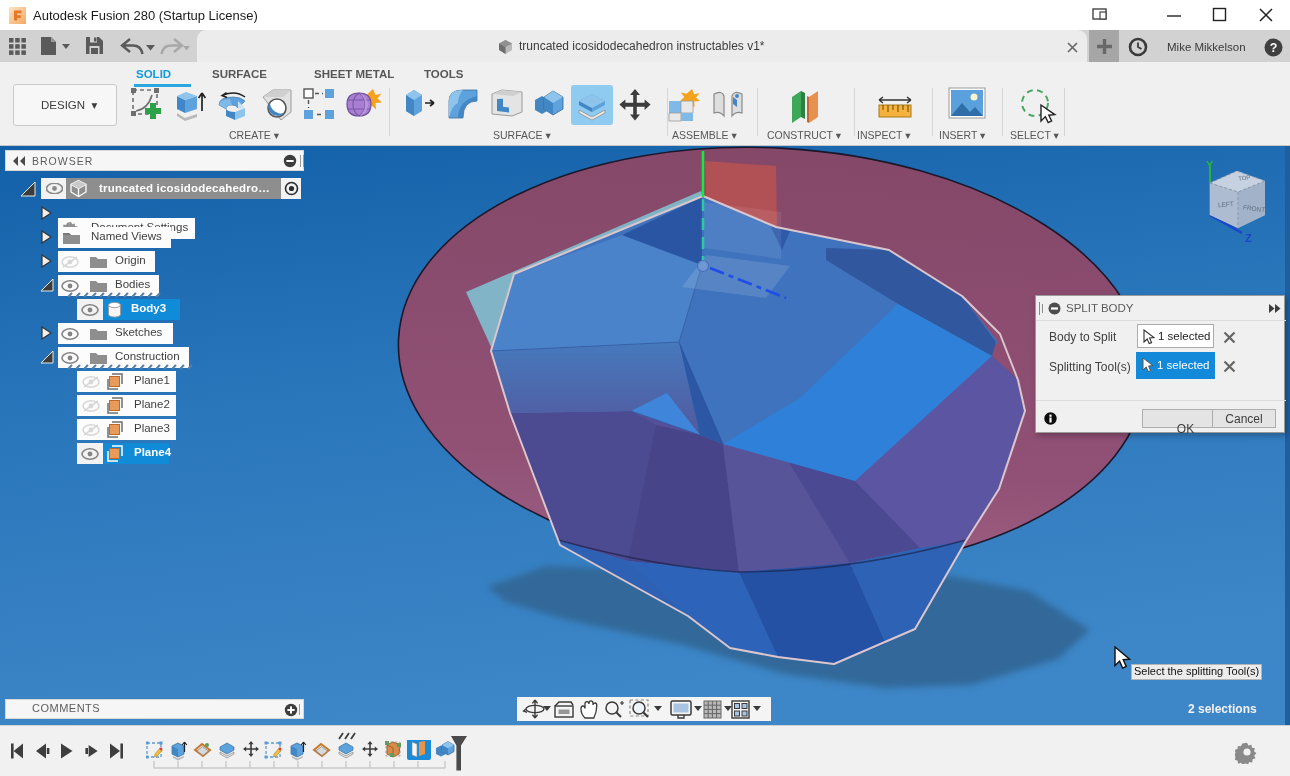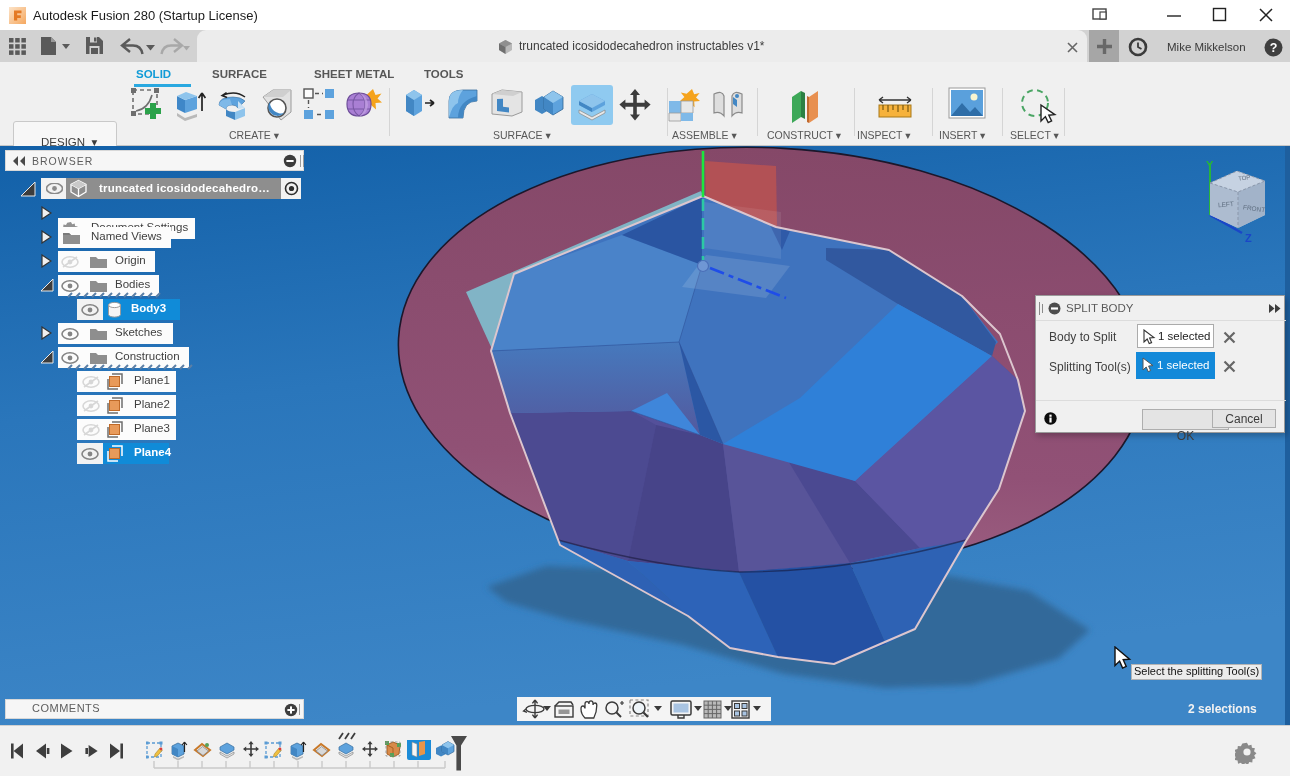--- a/index.html
+++ b/index.html
@@ -16,21 +16,21 @@
   #doctab { position:absolute; left:197px; top:30px; width:890px; height:32px; background:#ececec; border-radius:9px 9px 0 0; }
   #doctab-text { position:absolute; left:519px; top:39px; font-size:12px; color:#3c3c3c; }
   #plusbtn { position:absolute; left:1089px; top:30px; width:30px; height:32px; background:#a6a6a6; }
   #mike { position:absolute; left:1167px; top:41px; font-size:11.5px; color:#3a3a3a; }
 
   
   #ribbon { position:absolute; left:0; top:62px; width:1290px; height:84px; background:#f0f0f0; border-bottom:1px solid #c7c7c7; }
   .rtab { position:absolute; top:68px; font-size:11.5px; font-weight:bold; color:#575757; }
   #tab-solid { color:#119bd7; }
   #tab-solid-ul { position:absolute; left:134px; top:84px; width:57px; height:3px; background:#29a8e0; }
-  #design-box { position:absolute; left:13px; top:84px; width:104px; height:42px; background:#f7f7f7; border:1px solid #c9c9c9; border-radius:3px;margin-top:37px; }
+  #design-box { position:absolute; left:13px; top:84px; width:104px; height:42px; background:#f7f7f7; border:1px solid #c9c9c9; border-radius:3px; }
   #design-box span { position:absolute; left:27px; top:13px; font-size:11.5px; color:#3c3c3c; }
   .glabel { position:absolute; top:129px; font-size:10.5px; color:#575757; }
   .gdiv { position:absolute; top:88px; width:1px; height:48px; background:#d5d5d5; }
   .ricon { position:absolute; top:87px; }
 
   
   #viewport { position:absolute; left:0; top:146px; width:1290px; height:579px; }
   .brow-txt { font-size:11.5px; color:#3f3f3f; position:absolute; top:3px; white-space:nowrap; }
   .hl { background:#108bd8; }
   .hl .brow-txt { color:#fff; font-weight:bold; }
@@ -577,21 +577,21 @@
     <svg class="abs" style="left:187px;top:64px" width="13" height="13">
         <path d="M1.5 1.5 L11.5 11.5 M11.5 1.5 L1.5 11.5" stroke="#666" stroke-width="2.2"></path>
       </svg>
 
     <div class="abs" style="left:0;top:104px;width:250px;height:1px;background:#dcdcdc"></div>
     <svg class="abs" style="left:8px;top:116px" width="13" height="13">
         <circle cx="6.5" cy="6.5" r="6.2" fill="#0d0d0d"></circle>
         <rect x="5.4" y="5.5" width="2.2" height="5" fill="#fff"></rect>
         <rect x="5.4" y="2.6" width="2.2" height="2.2" fill="#fff"></rect>
       </svg>
-    <div class="abs" style="left:106px;top:113px;width:87px;height:19px;background:#e4e4e4;border:1px solid #aeaeae;text-align:center;font-size:12px;color:#3c3c3c;padding-top:19px">OK</div>
+    <div class="abs" style="left:106px;top:113px;width:87px;height:19px;background:#e4e4e4;border:1px solid #aeaeae;text-align:center;font-size:12px;color:#3c3c3c;padding-top:12px">OK</div>
     <div class="abs" style="left:176px;top:113px;width:64px;height:19px;background:#e4e4e4;border:1px solid #aeaeae;text-align:center;font-size:12px;color:#3c3c3c;padding-top:1.5px">Cancel</div>
   </div>
 
   <div class="abs" style="left:517px;top:697px;width:254px;height:24px;background:#f4f4f4">
     <svg class="abs" style="left:5px;top:2px" width="26" height="20">
       <path d="M13 1 v18 m0 -18 l-2.6 3.4 m2.6 -3.4 l2.6 3.4 m-2.6 14.6 l-2.6 -3.4 m2.6 3.4 l2.6 -3.4" stroke="#3a3a3a" stroke-width="1.4" fill="none"></path>
       <ellipse cx="13" cy="10" rx="9" ry="3.6" fill="none" stroke="#3a3a3a" stroke-width="1.4"></ellipse>
       <path d="M4 10 l-2.4 2 l3.4 1.4" fill="none" stroke="#3a3a3a" stroke-width="1.4"></path>
     </svg>
     <svg class="abs" style="left:25px;top:8px" width="10" height="8">

